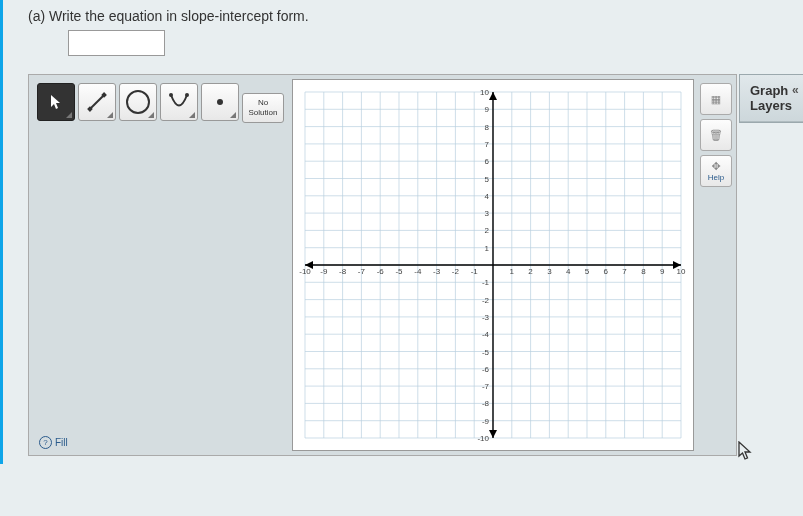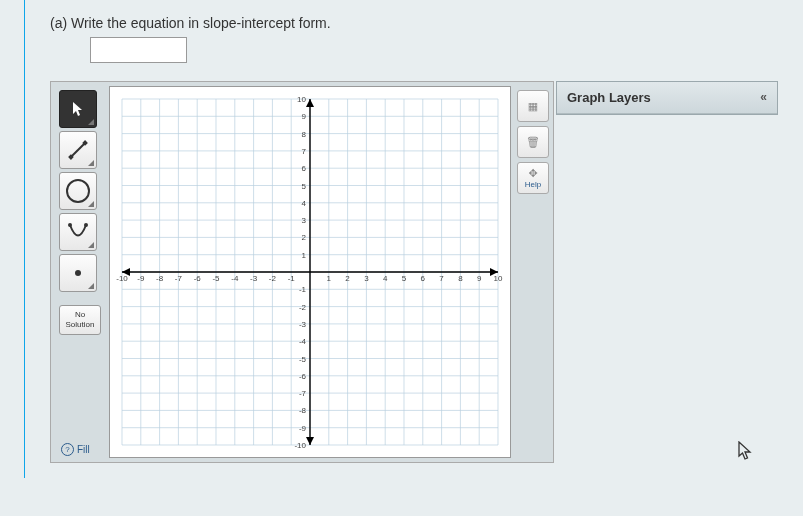--- a/index.html
+++ b/index.html
@@ -8,23 +8,22 @@
   font-family: Arial, sans-serif;
   background: #e8eef0;
   font-size: 13px;
   color: #333;
   width: 803px;
   height: 516px;
   overflow: hidden;
   position: relative;
 }
 .content {
-  padding: 15px 25px;
-  border-left: 1px solid #0ea5e9;
-  margin-left: 24px;
+  padding: 8px 25px;
+  border-left: 3px solid #0ea5e9;
 }
 .part-a {
   margin-bottom: 18px;
 }
 .part-label {
   font-size: 14px;
   margin-bottom: 6px;
 }
 .equation {
   margin-left: 40px;
@@ -50,21 +49,21 @@
 }
 .graph-panel {
   display: flex;
   background: #d5dde0;
   border: 1px solid #aaa;
   padding: 4px;
   position: relative;
 }
 .toolbar {
   display: flex;
-  flex-direction: column;
+  flex-direction: row;
   gap: 3px;
   padding: 4px;
 }
 .tool-btn {
   width: 36px;
   height: 36px;
   background: linear-gradient(#fdfdfd,#e8e8e8);
   border: 1px solid #999;
   border-radius: 3px;
   display: flex;

